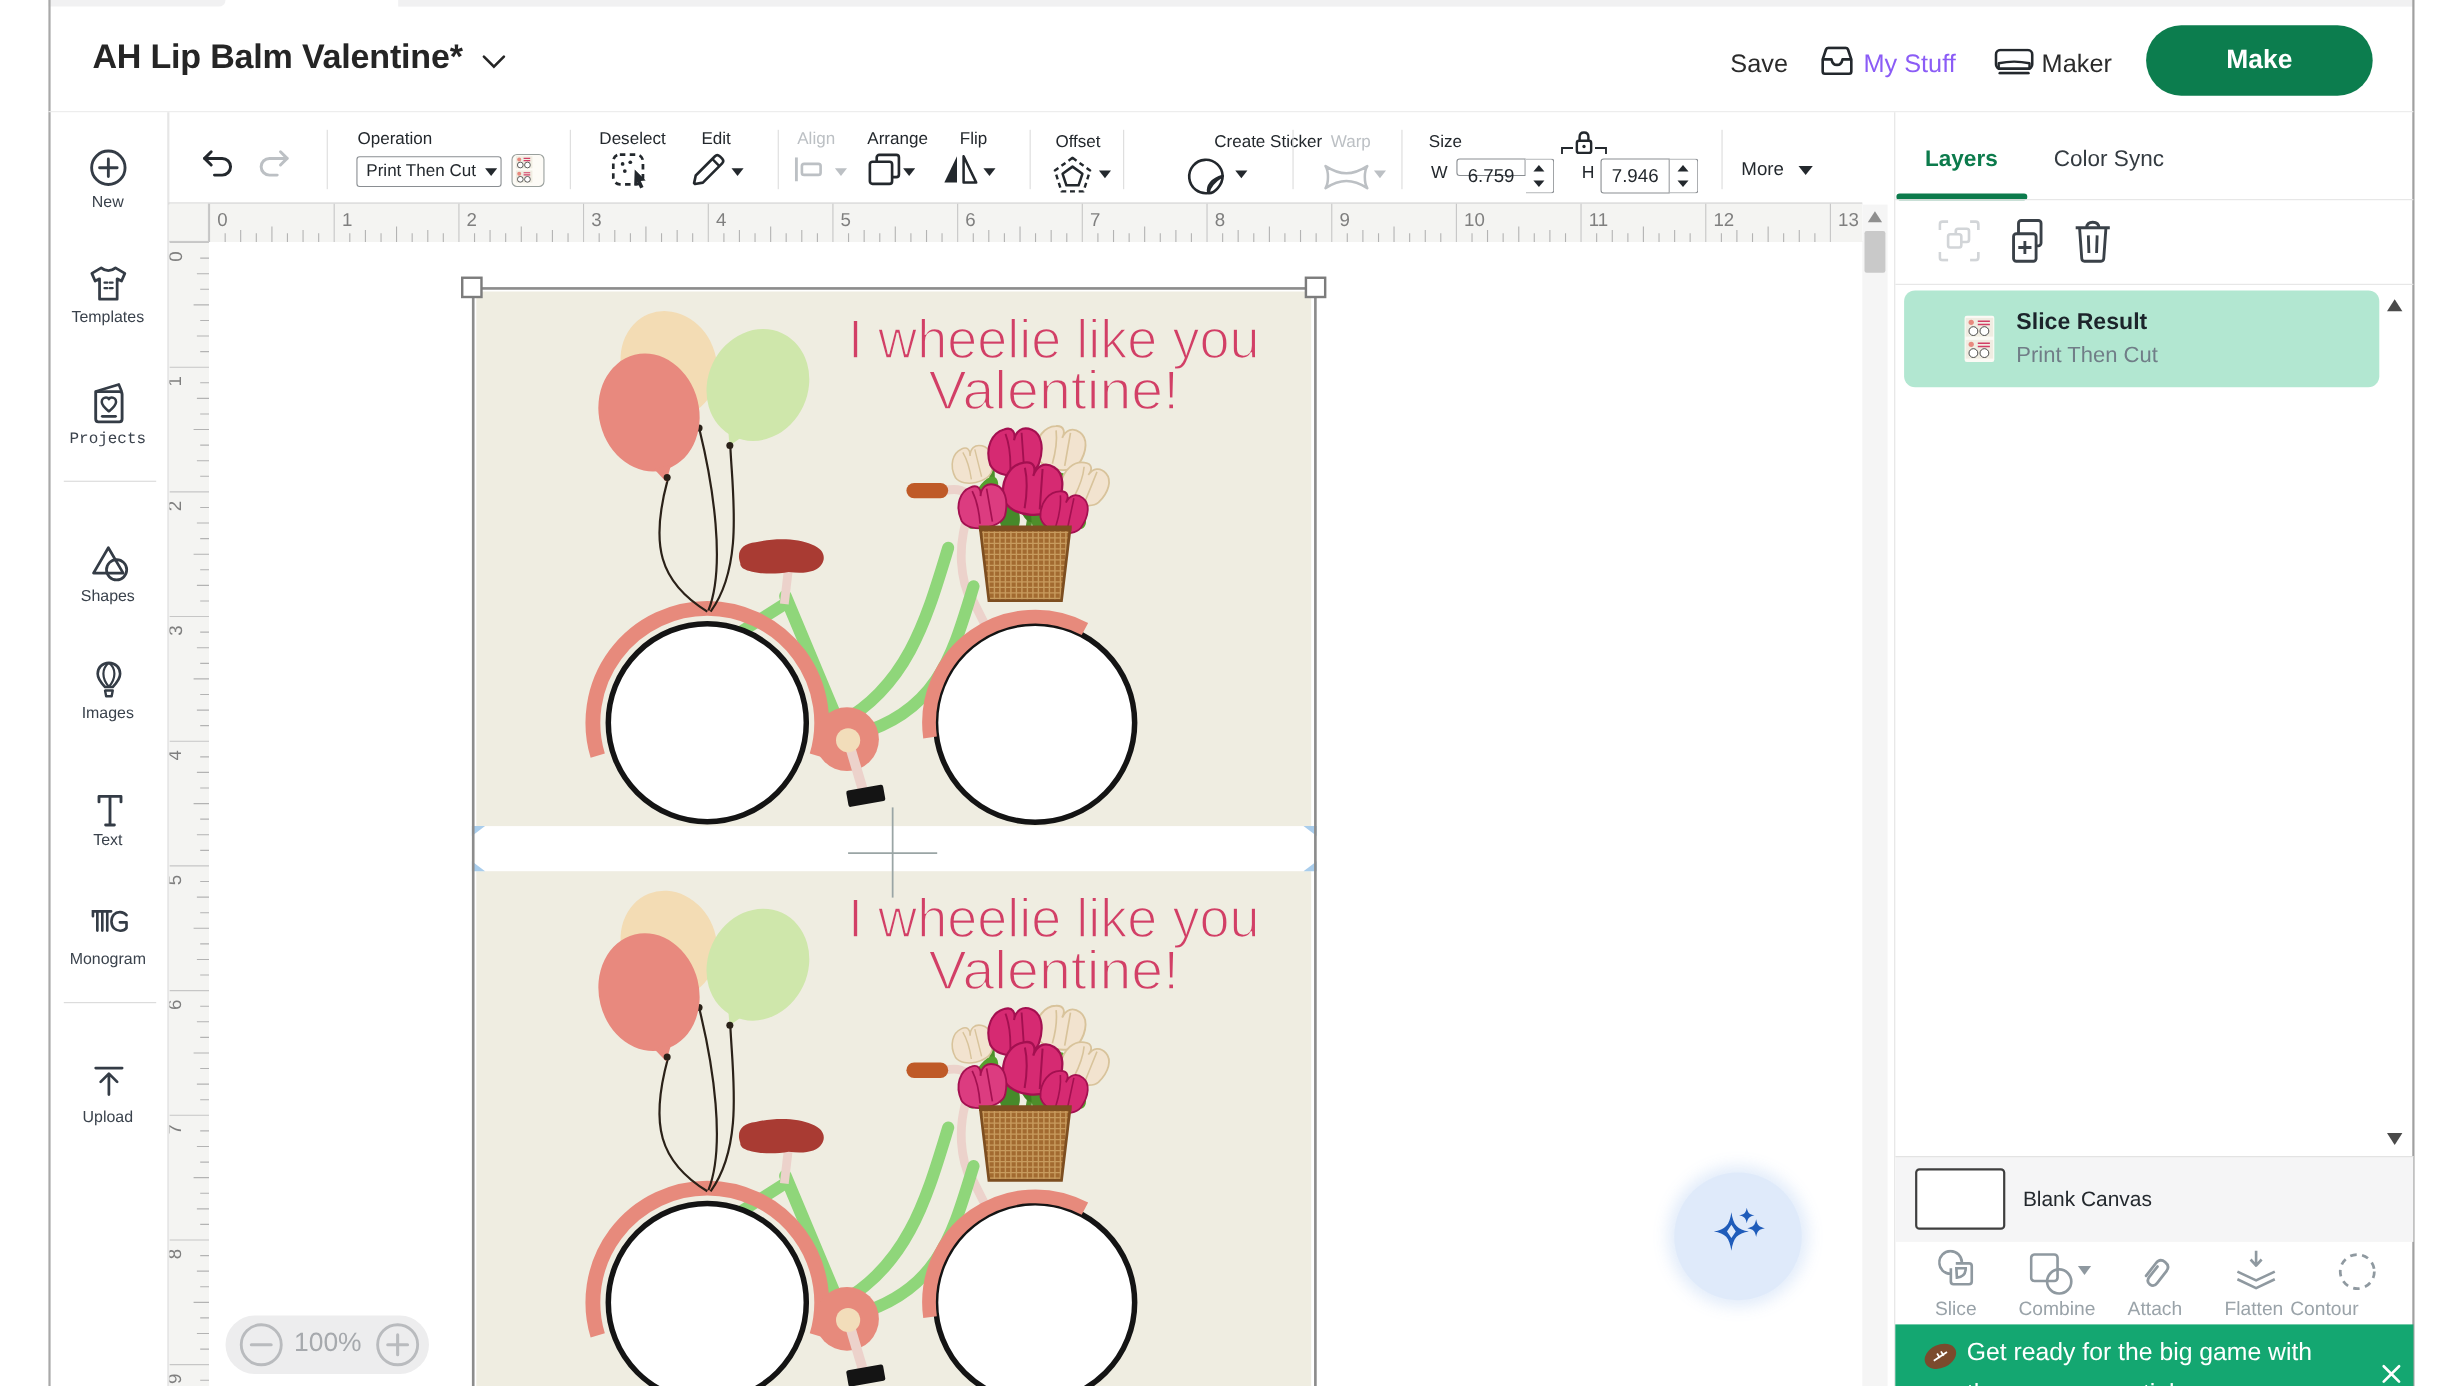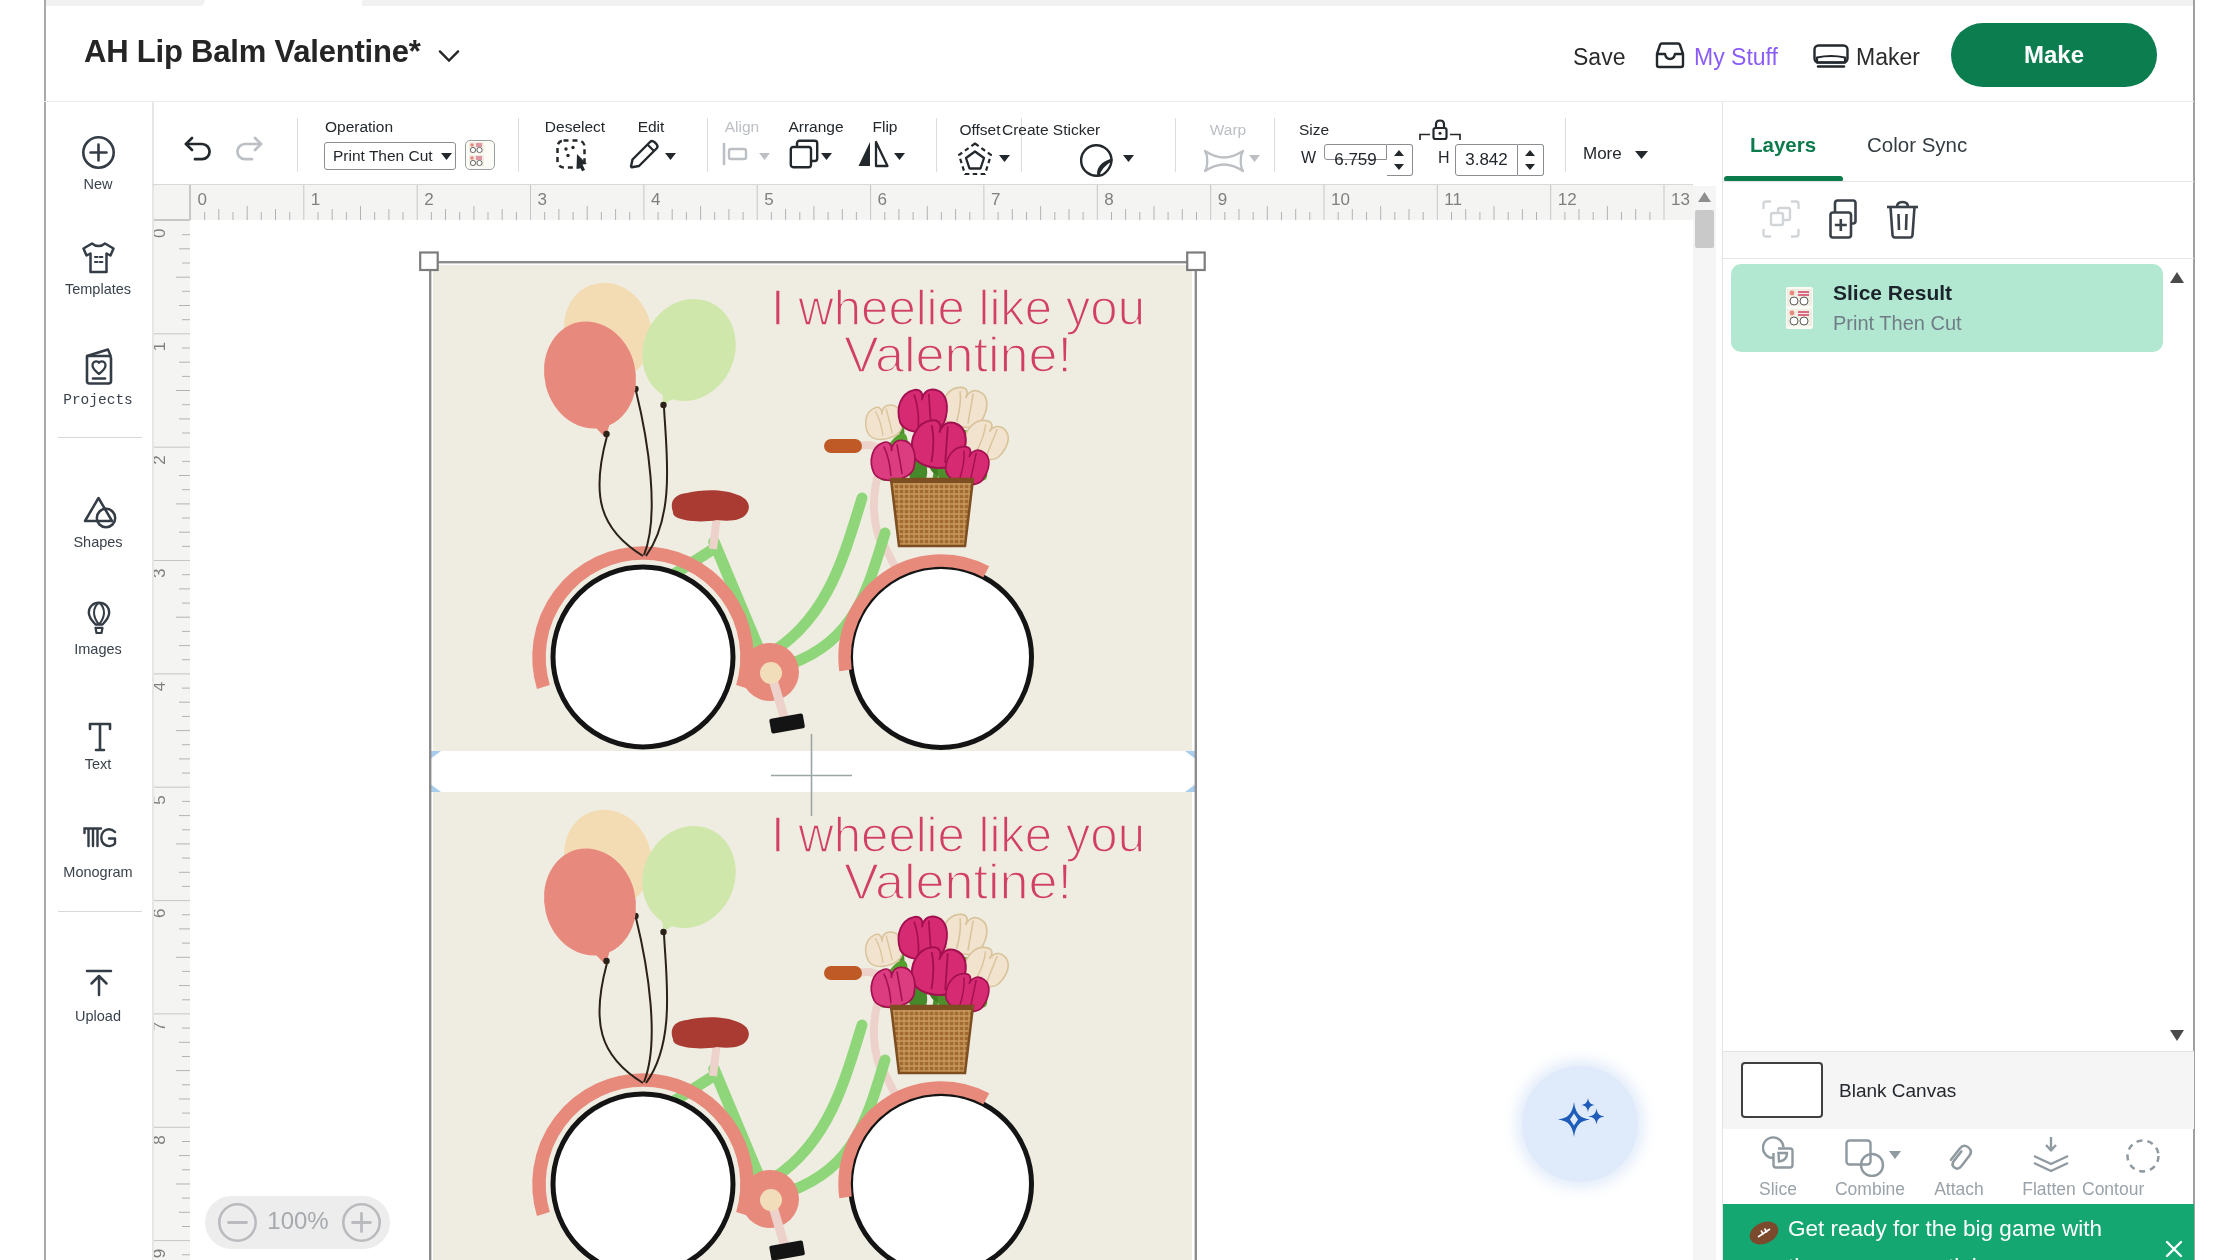--- a/index.html
+++ b/index.html
@@ -149,21 +149,21 @@
 <div class="abs" style="left:936px;top:118px;width:1px;height:54px;background:#dcdcdc;"></div>
 <div class="abs" style="left:880px;top:121px;width:200px;text-align:center;font-size:15.5px;color:#23282d;">Offset</div>
 <svg class="abs" style="left:957px;top:142px" width="36" height="34" viewBox="0 0 36 34">
 <path d="M18 1.5 L34 13 L28 32 L8 32 L2 13 Z" fill="none" stroke="#23282d" stroke-width="2.2" stroke-dasharray="4.5 3.4" stroke-linejoin="round"></path>
 <path d="M18 9.5 L27 16 L23.5 26.5 L12.5 26.5 L9 16 Z" fill="none" stroke="#23282d" stroke-width="2.3" stroke-linejoin="round"></path>
 </svg>
 <svg class="abs" style="left:998px;top:154px" width="13" height="9" viewBox="0 0 13 9">
     <path d="M1 1 L6.5 8 L12 1 Z" fill="#23282d"></path>
   </svg>
 <div class="abs" style="left:1021px;top:118px;width:1px;height:54px;background:#dcdcdc;"></div>
-<div class="abs" style="left:1002px;top:121px;width:200px;text-align:left;font-size:15.5px;color:#23282d;">Create Sticker</div>
+<div class="abs" style="left:1002px;top:121px;width:200px;text-align:right;font-size:15.5px;color:#23282d;">Create Sticker</div>
 <svg class="abs" style="left:1078px;top:143px" width="40" height="36" viewBox="0 0 40 36">
 <path d="M33.5 17 A15.2 15.2 0 1 0 20.5 32.5 C19 26 24 19.5 33.5 17 Z" fill="none" stroke="#23282d" stroke-width="2.4" stroke-linejoin="round"></path>
 <path d="M33.5 17 C27 21 21.5 26.5 20.5 32.5 C26 33 33.5 25 33.5 17 Z" fill="none" stroke="#23282d" stroke-width="2.4" stroke-linejoin="round"></path>
 </svg>
 <svg class="abs" style="left:1122px;top:154px" width="13" height="9" viewBox="0 0 13 9">
     <path d="M1 1 L6.5 8 L12 1 Z" fill="#23282d"></path>
   </svg>
 <div class="abs" style="left:1175px;top:118px;width:1px;height:54px;background:#dcdcdc;"></div>
 <div class="abs" style="left:1128px;top:121px;width:200px;text-align:center;font-size:15.5px;color:#bcc0c4;">Warp</div>
 <svg class="abs" style="left:1203px;top:148px" width="42" height="26" viewBox="0 0 42 26">
@@ -183,21 +183,21 @@
     </svg>
   </div>
 <svg class="abs" style="left:1413px;top:116px" width="54" height="28" viewBox="0 0 54 28">
 <path d="M7 24 L7 18.5 L17 18.5 M37 18.5 L47 18.5 L47 24" fill="none" stroke="#23282d" stroke-width="1.7"></path>
 <rect x="20.5" y="12" width="13" height="11" rx="2" fill="none" stroke="#23282d" stroke-width="2.2"></rect>
 <path d="M23 12 L23 8.5 Q23 4.5 27 4.5 Q31 4.5 31 8.5 L31 12" fill="none" stroke="#23282d" stroke-width="2.2"></path>
 <circle cx="27" cy="17.2" r="1.5" fill="#23282d"></circle>
 </svg>
 <div class="abs" style="left:1565px;top:118px;width:1px;height:54px;background:#dcdcdc;"></div>
 <div class="abs" style="left:1438px;top:149px;font-size:16px;color:#23282d;">H</div>
-<div class="abs" style="left:1455px;top:144px;width:63px;height:32px;border:1.6px solid #8a8e92;border-radius:3px 0 0 3px;background:#fff;font-size:17px;color:#23282d;text-align:center;line-height:30px;">3.842</div>
+<div class="abs" style="left:1455px;top:144px;width:63px;height:32px;border:1.6px solid #8a8e92;border-radius:3px 0 0 3px;background:#fff;font-size:17px;color:#23282d;text-align:center;line-height:30px;">7.946</div>
 <div class="abs" style="left:1518px;top:144px;width:26px;height:32px;border:1.6px solid #8a8e92;border-left:none;border-radius:0 3px 3px 0;background:#fff;">
     <svg width="24" height="30" viewBox="0 0 24 30">
       <path d="M12 5 L17 11 L7 11 Z" fill="#23282d"></path>
       <path d="M12 25 L17 19 L7 19 Z" fill="#23282d"></path>
     </svg>
   </div>
 <div class="abs" style="left:1583px;top:144px;font-size:17px;color:#23282d;">More</div>
 <svg class="abs" style="left:1634px;top:150px" width="15" height="10" viewBox="0 0 15 10">
     <path d="M1 1 L7.5 9 L14 1 Z" fill="#23282d"></path>
   </svg>

